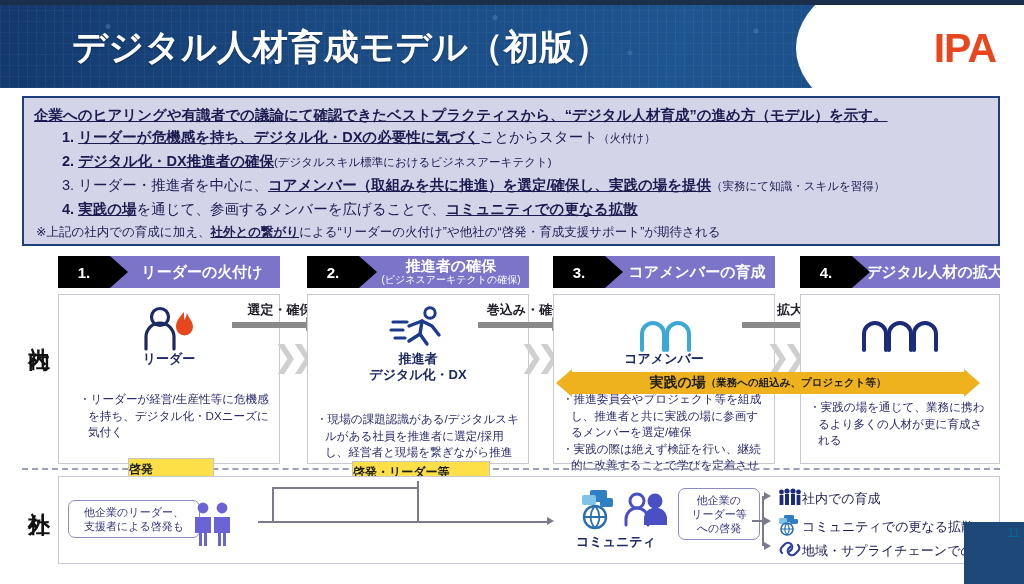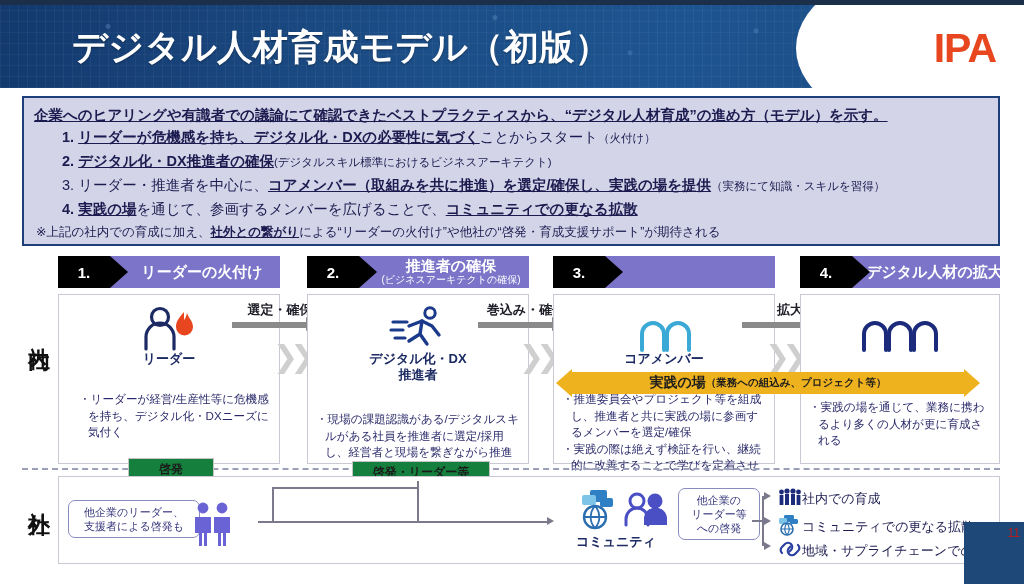--- a/index.html
+++ b/index.html
@@ -154,23 +154,23 @@
     position:absolute;font-size:22px;font-weight:bold;color:#111;
     writing-mode:vertical-rl;text-orientation:upright;letter-spacing:1px;
   }
 
   
   .divider{
     position:absolute;left:22px;top:468px;width:978px;height:0;
     border-top:2px dashed #9aa0b8;
   }
   .tab{
-    position:absolute;background:#15803d;border:1px solid #c5c5c5;
+    position:absolute;background:#fde047;border:1px solid #c5c5c5;
     font-size:12px;font-weight:bold;color:#1b1b1b;
-    display:flex;align-items:center;justify-content:center;
+    display:flex;align-items:center;justify-content:flex-start;
     white-space:nowrap;
   }
   .tab:after{
     content:"";position:absolute;left:50%;margin-left:-9px;top:100%;
     width:0;height:0;border-left:9px solid transparent;
     border-right:9px solid transparent;border-top:8px solid #e2e2e2;
   }
 
   
   .outside-box{
@@ -194,21 +194,21 @@
     border-top:4px solid transparent;border-bottom:4px solid transparent;
     border-left:7px solid #7a7a8c;
   }
 
   
   .corner{
     position:absolute;right:0;bottom:0;width:60px;height:62px;
     background:#1d4878;
   }
   .page-num{
-    position:absolute;right:4px;bottom:44px;font-size:12px;color:#b91c1c;font-weight:normal;
+    position:absolute;right:4px;bottom:44px;font-size:12px;color:#0369a1;font-weight:normal;
   }
 </style>
 </head>
 <body>
 
 <div class="header-banner">
   <div class="header-shape"></div>
   <div class="header-curve2"></div>
   <div class="header-topstrip"></div>
   <div class="slide-title">デジタル人材育成モデル（初版）</div>
@@ -253,20 +253,23 @@
 <div class="step-head" style="left:307px;top:256px;width:222px;">
   <div class="step-num">2.</div>
   <div class="step-title-wrap">
     <span class="step-title">推進者の確保</span>
     <span class="step-sub">(ビジネスアーキテクトの確保)</span>
   </div>
 </div>
 
 <div class="step-head" style="left:553px;top:256px;width:222px;">
   <div class="step-num">3.</div>
+  <div class="step-title-wrap">
+    <span class="step-title">コアメンバーの育成</span>
+  </div>
 </div>
 
 <div class="step-head" style="left:800px;top:256px;width:200px;">
   <div class="step-num">4.</div>
   <div class="step-title-wrap">
     <span class="step-title">デジタル人材の拡大</span>
   </div>
 </div>
 
 <div class="side-label" style="left:24px;top:330px;">社内</div>
@@ -299,22 +302,22 @@
   <div class="col-icon">
     <svg width="58" height="50" viewBox="0 0 58 50">
       <circle cx="41" cy="9" r="5.2" fill="none" stroke="#1b3a8c" stroke-width="3"></circle>
       <path d="M20 22 L33 17 L43 22 L50 31" fill="none" stroke="#1b3a8c" stroke-width="3.4" stroke-linecap="round" stroke-linejoin="round"></path>
       <path d="M33 17 L31 30 L38 40" fill="none" stroke="#1b3a8c" stroke-width="3.4" stroke-linecap="round" stroke-linejoin="round"></path>
       <path d="M31 30 L20 37" fill="none" stroke="#1b3a8c" stroke-width="3.4" stroke-linecap="round"></path>
       <path d="M4 18 H18 M2 26 H14 M6 34 H16" fill="none" stroke="#1b3a8c" stroke-width="3.2" stroke-linecap="round"></path>
     </svg>
   </div>
   <div class="col-label">
+    <div>推進者</div>
     <div>デジタル化・DX</div>
-    <div>推進者</div>
   </div>
   <div class="col-body" style="top:116px;">
     <p>・現場の課題認識がある/デジタルスキルがある社員を推進者に選定/採用し、経営者と現場を繋ぎながら推進</p>
   </div>
 </div>
 
 <div class="trans" style="left:478px;top:302px;">
   <div class="trans-label">巻込み・確保</div>
   <div class="trans-arrow">
     <div class="bar"></div>

